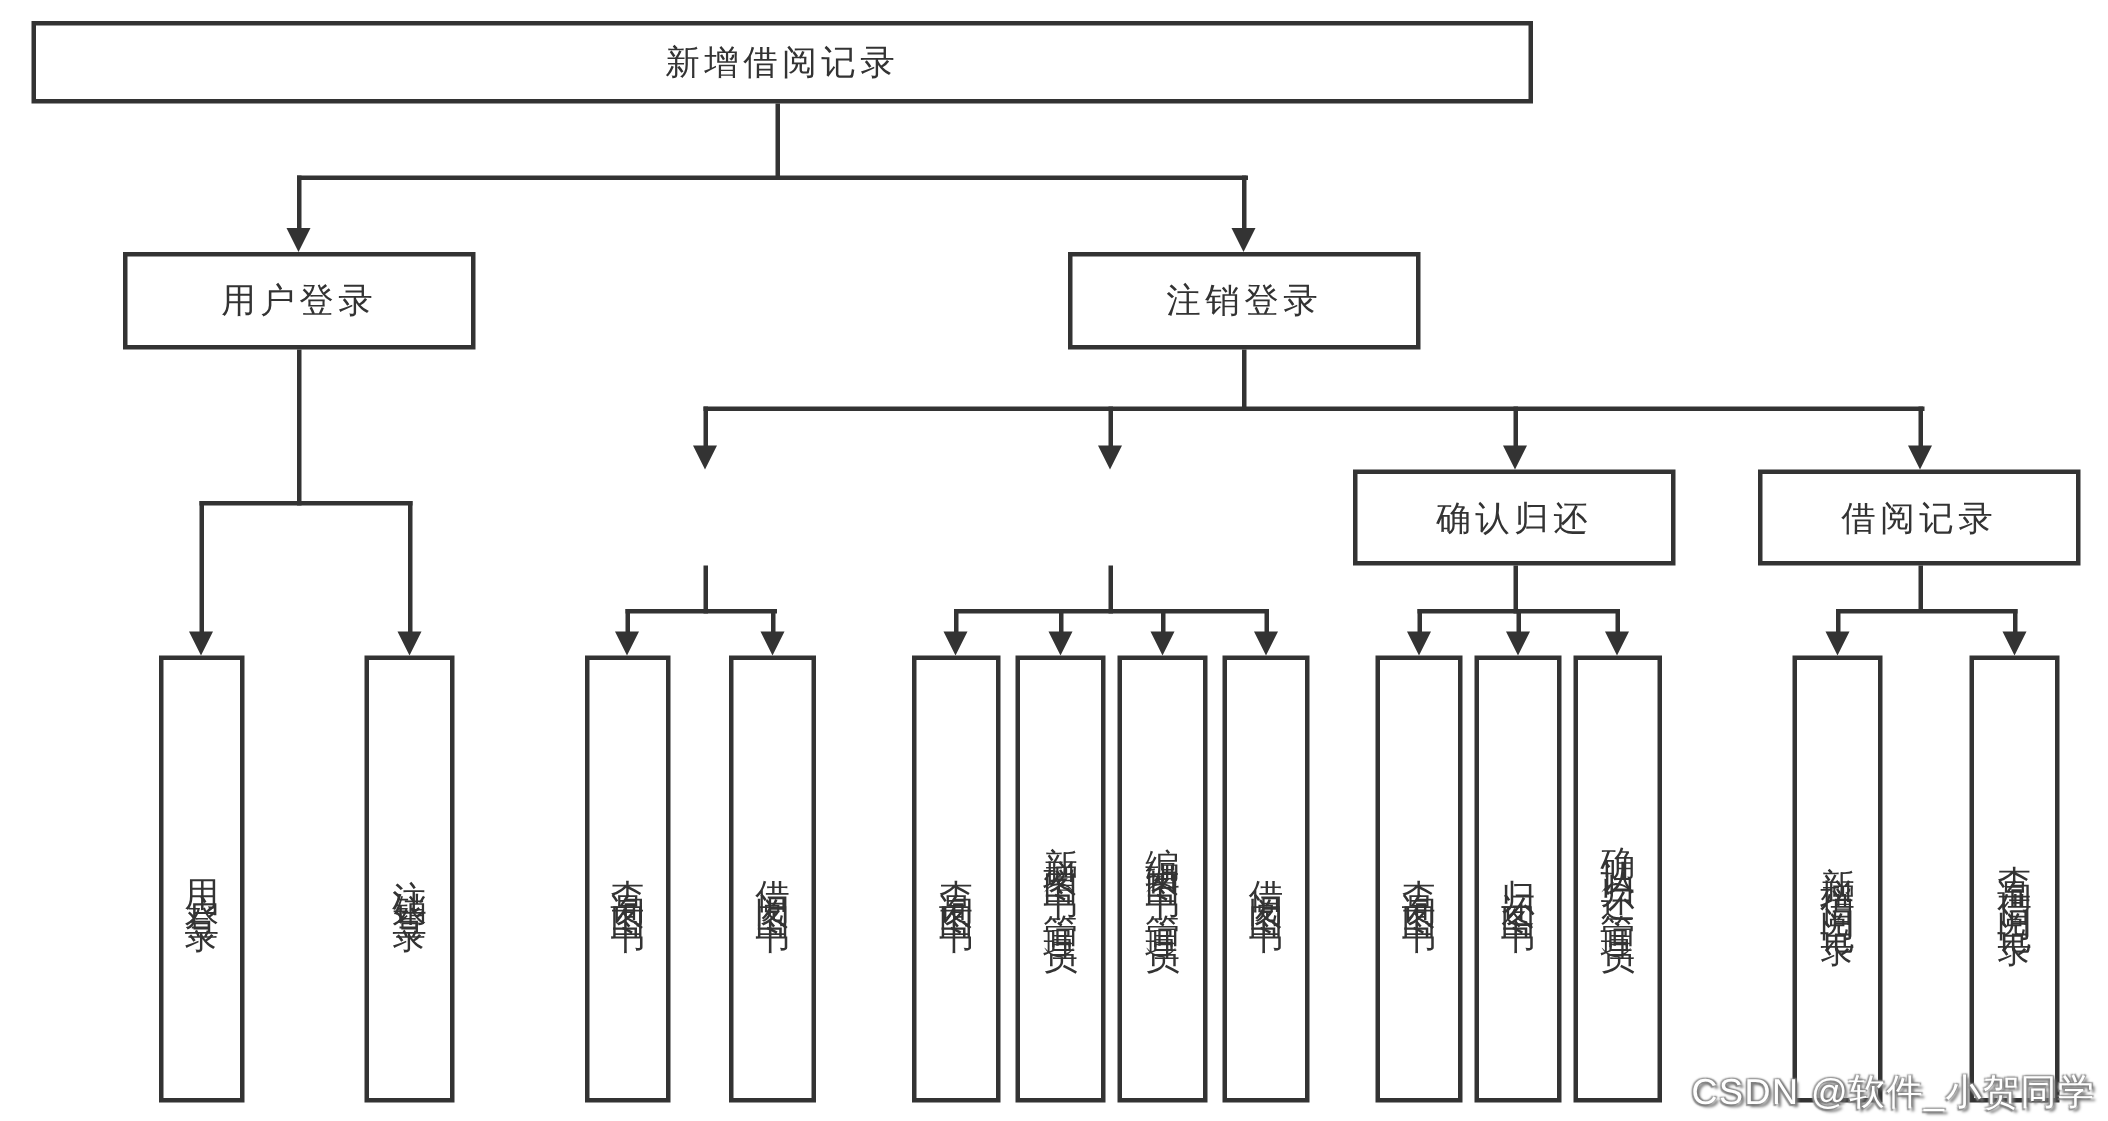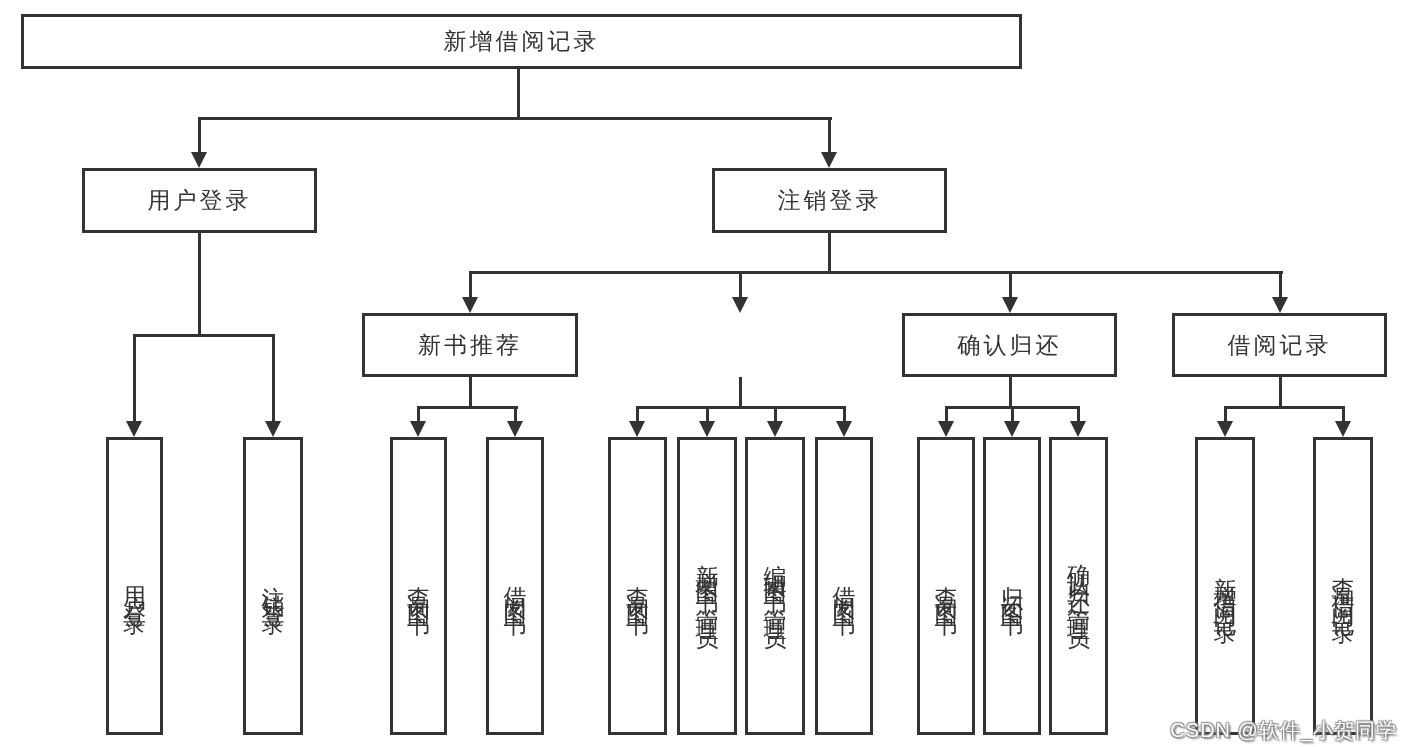--- a/index.html
+++ b/index.html
@@ -18,36 +18,35 @@
     font-size:23px; letter-spacing:9px; line-height:1;
   }
   .line { position:absolute; background:#333333; }
   .arr {
     position:absolute; width:0; height:0;
     border-left:8px solid transparent; border-right:8px solid transparent;
     border-top:16px solid #333333;
   }
   .watermark {
     position:absolute; right:8px; bottom:3px;
-    font-size:20px; letter-spacing:1px; color:#ffffff; white-space:nowrap;
+    font-size:24px; letter-spacing:1px; color:#ffffff; white-space:nowrap;
     text-shadow: 2px 2px 2px #777777, -1px -1px 1px #999999,
                  1px -1px 1px #888888, -1px 1px 1px #888888;
   }
 </style>
 </head>
 <body>
 
 <div class="canvas">
 
   <div class="box hbox" style="left:21px;top:14px;width:1001px;height:55px">新增借阅记录</div>
 
   <div class="box hbox" style="left:82px;top:168px;width:235px;height:65px">用户登录</div>
   <div class="box hbox" style="left:712px;top:168px;width:235px;height:65px">注销登录</div>
 
-  <div class="box hbox" style="left:362px;top:313px;width:216px;height:64px">新书推荐</div>
   <div class="box hbox" style="left:902px;top:313px;width:215px;height:64px">确认归还</div>
   <div class="box hbox" style="left:1172px;top:313px;width:215px;height:64px">借阅记录</div>
 
   <div class="box vbox" style="left:106px;top:437px;width:57px;height:298px">用户登录</div>
   <div class="box vbox" style="left:243px;top:437px;width:60px;height:298px">注销登录</div>
 
   <div class="box vbox" style="left:390px;top:437px;width:57px;height:298px">查询图书</div>
   <div class="box vbox" style="left:486px;top:437px;width:58px;height:298px">借阅图书</div>
 
   <div class="box vbox" style="left:608px;top:437px;width:59px;height:298px">查询图书</div>

